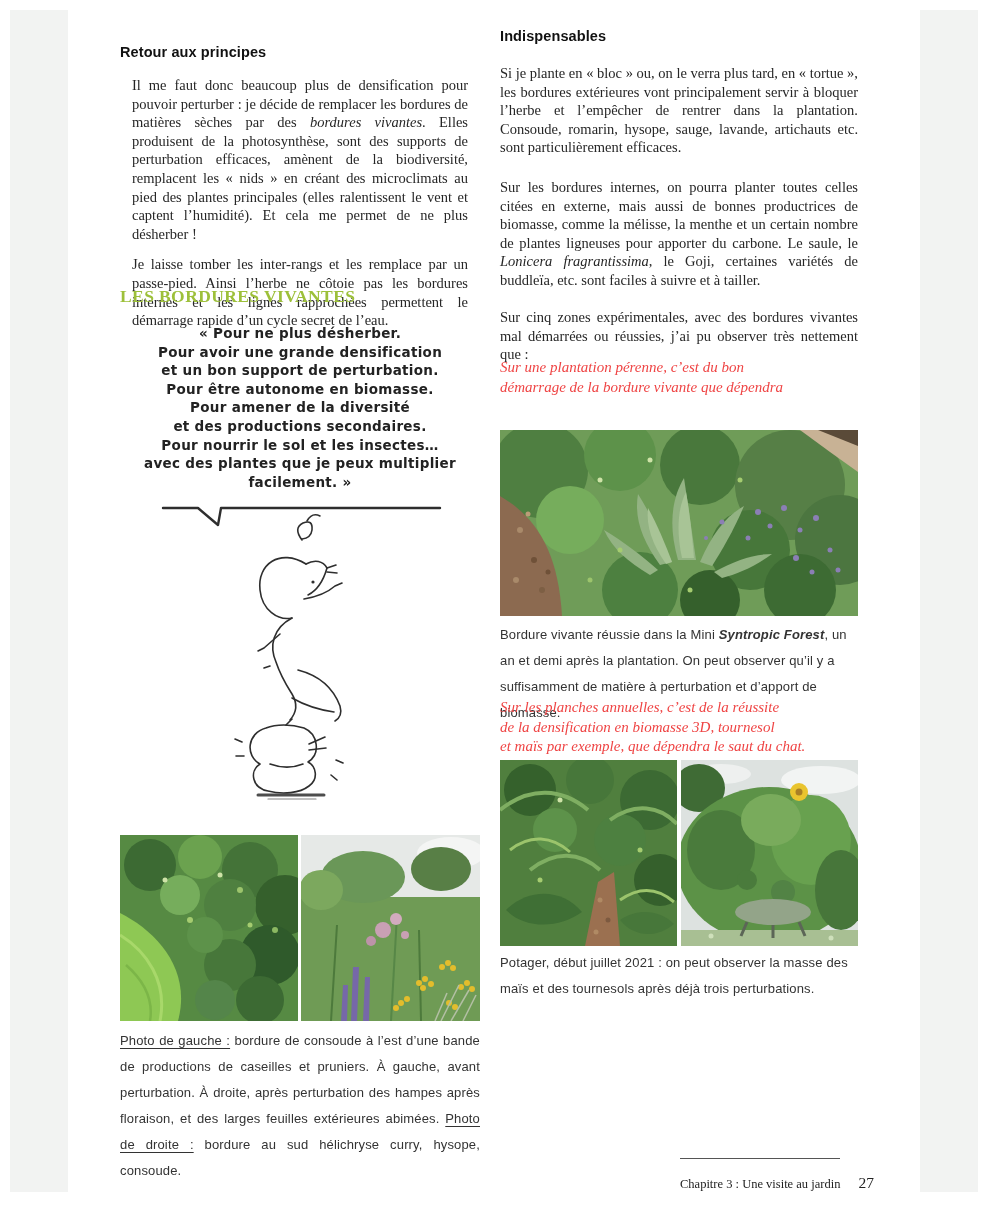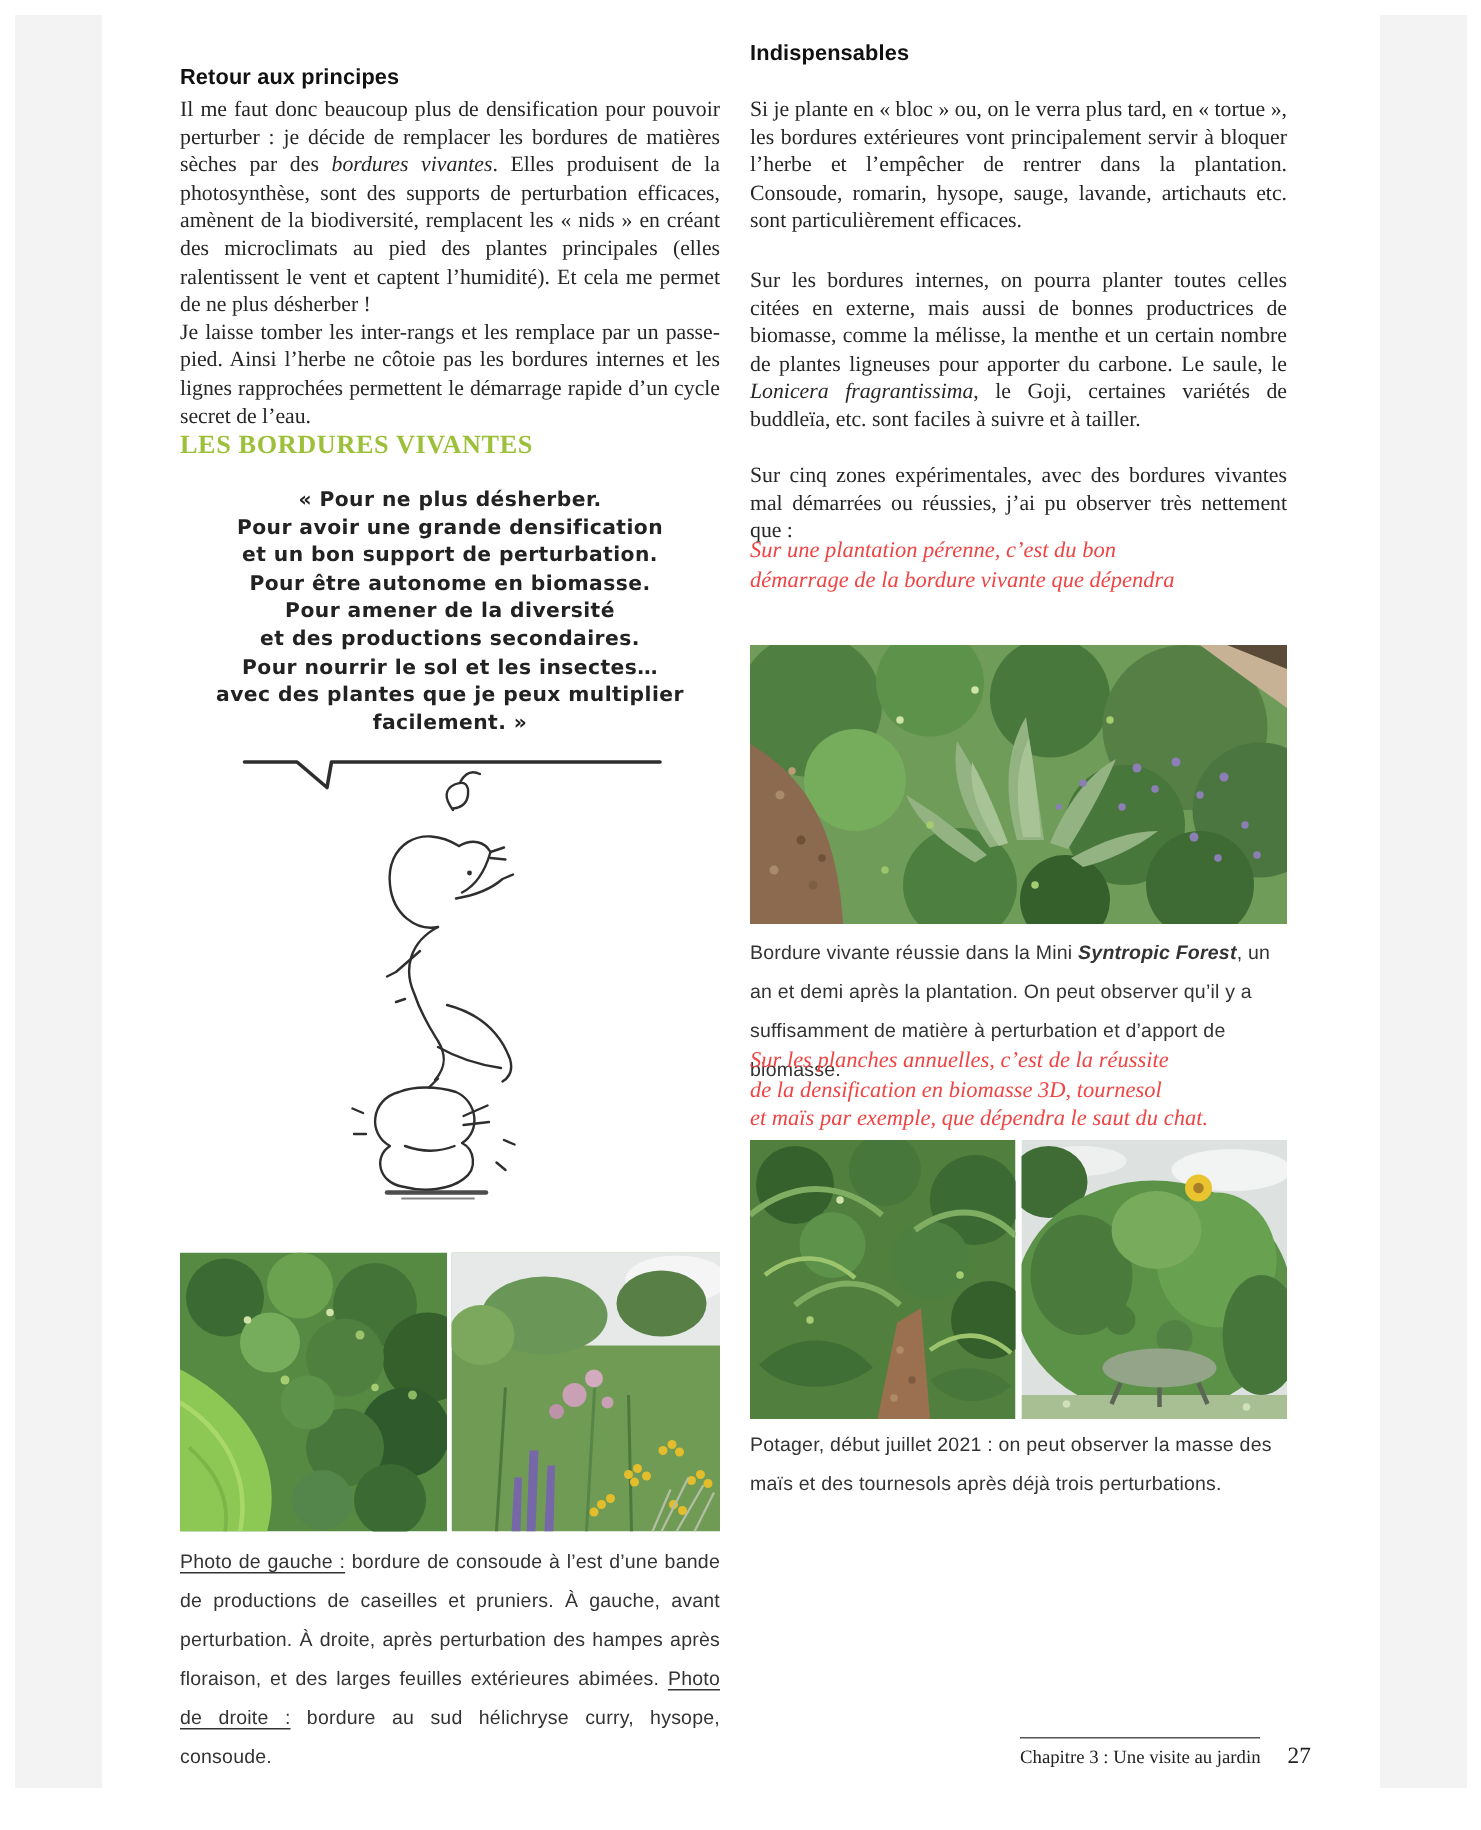--- a/index.html
+++ b/index.html
@@ -11,37 +11,37 @@
 
   .col{position:absolute;top:0;height:894px;}
   .col-left{left:120px;width:360px;}
   .col-right{left:500px;width:358px;}
 
   .abs{position:absolute;left:0;right:0;}
 
   .h-sans{font-family:"Liberation Sans","DejaVu Sans",sans-serif;font-weight:bold;
           font-size:14.5px;color:#111;letter-spacing:.1px;}
   .body-text{font-size:14.5px;line-height:18.6px;text-align:justify;color:#262626;}
-  .body-text p{margin:0;}
+  .body-text p{margin:12px;}
   .green-title{font-family:Liberation Serif, serif;font-weight:bold;
           font-size:17.5px;letter-spacing:.4px;color:#9dc03a;}
   .hand-quote{font-family:"DejaVu Sans",sans-serif;font-size:13.5px;line-height:18.6px;
           text-align:center;color:#222;letter-spacing:.3px;}
   .green-quote{font-style:italic;font-size:15px;line-height:19.5px;text-align:left;
           color:#ef4444;}
   .caption{font-family:"Liberation Sans","DejaVu Sans",sans-serif;font-size:13px;
           line-height:26px;color:#333;letter-spacing:.15px;}
   .caption.just{text-align:justify;}
   .caption .u{text-decoration:underline;text-underline-offset:3px;}
   .photo-row{display:flex;}
   .photo-frame{display:block;}
   svg{display:block;}
 
   .footer{position:absolute;left:680px;top:1158px;width:230px;display:flex;align-items:baseline;}
-  .footer .chap{border-top:1px solid #555;padding-top:5px;font-size:12.5px;color:#222;white-space:nowrap;}
+  .footer .chap{border-top:1px solid #555;padding-top:18px;font-size:12.5px;color:#222;white-space:nowrap;}
   .footer .pnum{font-size:15.5px;color:#222;margin-left:18px;}
 </style>
 </head>
 <body>
 
 <div class="canvas">
   <div class="scan-strip strip-left"></div>
   <div class="scan-strip strip-right"></div>
 
   <div class="col col-left">

